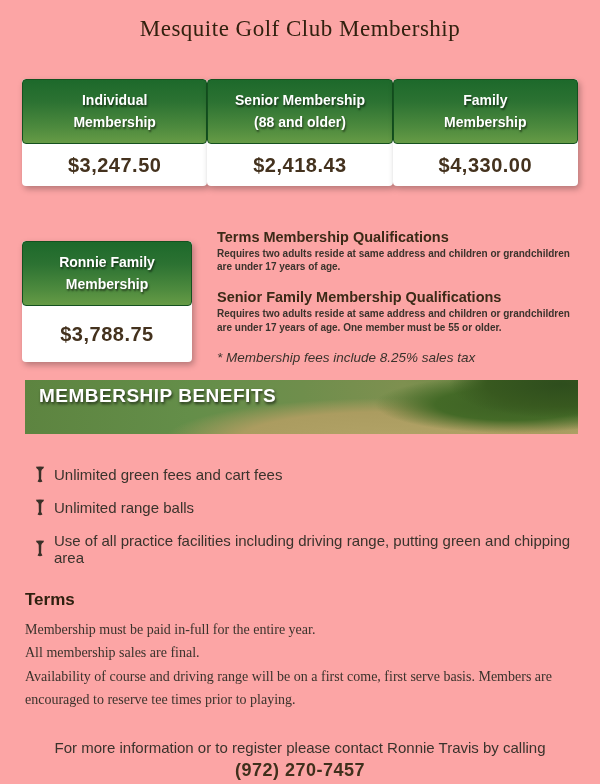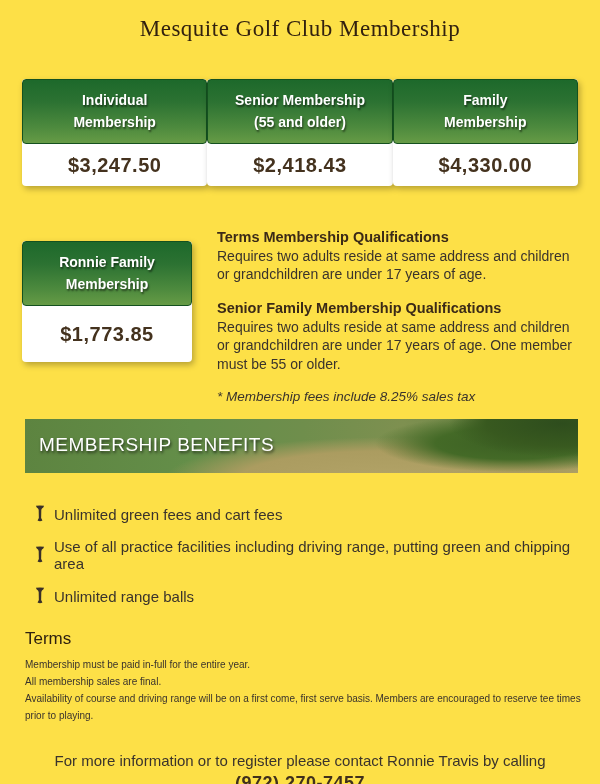--- a/index.html
+++ b/index.html
@@ -1,18 +1,18 @@
 <!DOCTYPE html>
 <html><head>
 <meta charset="utf-8">
 <style>
   * { margin:0; padding:0; box-sizing:border-box; }
   html,body { background:#ffffff; }
   body { width:600px; font-family:"Liberation Sans", sans-serif; color:#3a332c; }
-  .page { position:relative; width:600px; height:784px; background:#fde047; overflow:hidden; }
+  .page { position:relative; width:600px; height:784px; background:#fca5a5; overflow:hidden; }
 
   .title {
     margin-top:16px;
     text-align:center;
     font-family:"Liberation Serif", serif;
     font-weight:normal;
     font-size:23px;
     color:#32210f;
     letter-spacing:0.5px;
   }
@@ -64,24 +64,25 @@
   .row2 .card { width:170px; flex:0 0 170px; margin-top:12px; }
   .row2 .card .card-price { height:56px; }
   .quals { margin-left:25px; width:370px; }
   .qual-heading {
     font-size:14.5px;
     font-weight:bold;
     color:#3b2a17;
     margin-bottom:2px;
   }
   .qual-body {
-    font-size:14px;
+    font-size:10px;
     line-height:1.32;
     color:#3a332c;
     margin-bottom:16px;
+    font-weight:bold;
   }
   .tax-note {
     font-style:italic;
     font-size:13.5px;
     color:#3a332c;
     margin-top:0;
   }
 
   .banner {
     position:relative;
@@ -91,23 +92,23 @@
     background:
       radial-gradient(ellipse 150px 45px at 97% 8%, #2e4d1d 0%, #38591f 50%, rgba(56,89,31,0) 75%),
       radial-gradient(ellipse 190px 40px at 88% 45%, #3c6023 0%, #446a27 40%, rgba(68,106,39,0) 72%),
       radial-gradient(ellipse 300px 55px at 66% 110%, #b2a367 0%, #ab9c60 50%, rgba(171,156,96,0) 75%),
       radial-gradient(ellipse 170px 40px at 100% 100%, #b2a468 0%, rgba(178,164,104,0) 70%),
       linear-gradient(94deg, #5d8440 0%, #648e49 30%, #6f8e4c 50%, #7e9050 68%, #597a3a 100%);
   }
   .banner-label {
     position:absolute;
     left:14px;
-    top:15px;
+    top:5px;
     color:#ffffff;
-    font-weight:normal;
+    font-weight:bold;
     font-size:19px;
     letter-spacing:0.5px;
     text-shadow:1px 2px 3px rgba(0,0,0,0.65);
   }
 
   .benefits {
     list-style:none;
     margin:32px 22px 0 35px;
   }
   .benefits li {
@@ -115,28 +116,29 @@
     align-items:center;
     font-size:15px;
     color:#3a332c;
     margin-bottom:15px;
   }
   .tee-icon { width:10px; height:18px; margin-right:9px; flex:0 0 10px; }
 
   .terms { margin:24px 25px 0 25px; width:558px; }
   .terms-heading {
     font-size:17px;
-    font-weight:normal;
+    font-weight:bold;
     color:#2f2110;
     margin-bottom:8px;
   }
   .terms p {
-    font-size:10px;
+    font-size:14px;
     line-height:1.68;
     color:#3a332c;
+    font-family:Liberation Serif, serif;
   }
 
   .footer { margin-top:27px; text-align:center; color:#3b2f1e; }
   .footer-line { font-size:15px; color:#3a332c; }
   .footer-phone { font-size:18px; font-weight:bold; color:#40301c; margin-top:4px; letter-spacing:0.5px; }
 </style>
 </head>
 <body>
 
 <div class="page">
@@ -147,40 +149,40 @@
     <div class="card">
       <div class="card-header">
         <span>Individual</span>
         <span>Membership</span>
       </div>
       <div class="card-price">$3,247.50</div>
     </div>
     <div class="card">
       <div class="card-header">
         <span>Senior Membership</span>
-        <span>(55 and older)</span>
+        <span>(88 and older)</span>
       </div>
       <div class="card-price">$2,418.43</div>
     </div>
     <div class="card">
       <div class="card-header">
         <span>Family</span>
         <span>Membership</span>
       </div>
       <div class="card-price">$4,330.00</div>
     </div>
   </div>
 
   <div class="row2">
     <div class="card">
       <div class="card-header">
         <span>Ronnie Family</span>
         <span>Membership</span>
       </div>
-      <div class="card-price">$1,773.85</div>
+      <div class="card-price">$3,788.75</div>
     </div>
 
     <div class="quals">
       <div class="qual-heading">Terms Membership Qualifications</div>
       <div class="qual-body">Requires two adults reside at same address and children or grandchildren are under 17 years of age.</div>
       <div class="qual-heading">Senior Family Membership Qualifications</div>
       <div class="qual-body">Requires two adults reside at same address and children or grandchildren are under 17 years of age. One member must be 55 or older.</div>
       <div class="tax-note">* Membership fees include 8.25% sales tax</div>
     </div>
   </div>
@@ -193,27 +195,27 @@
     <li>
       <svg class="tee-icon" viewBox="0 0 12 22" xmlns="http://www.w3.org/2000/svg">
         <path d="M1 1 Q6 0 11 1 L10 3 Q8 4 7.6 6 L7.4 16 L9 19 Q6 20.5 3 19 L4.6 16 L4.4 6 Q4 4 2 3 Z" fill="#3a3028"></path>
       </svg>
       <span>Unlimited green fees and cart fees</span>
     </li>
     <li>
       <svg class="tee-icon" viewBox="0 0 12 22" xmlns="http://www.w3.org/2000/svg">
         <path d="M1 1 Q6 0 11 1 L10 3 Q8 4 7.6 6 L7.4 16 L9 19 Q6 20.5 3 19 L4.6 16 L4.4 6 Q4 4 2 3 Z" fill="#3a3028"></path>
       </svg>
-      <span>Use of all practice facilities including driving range, putting green and chipping area</span>
+      <span>Unlimited range balls</span>
     </li>
     <li>
       <svg class="tee-icon" viewBox="0 0 12 22" xmlns="http://www.w3.org/2000/svg">
         <path d="M1 1 Q6 0 11 1 L10 3 Q8 4 7.6 6 L7.4 16 L9 19 Q6 20.5 3 19 L4.6 16 L4.4 6 Q4 4 2 3 Z" fill="#3a3028"></path>
       </svg>
-      <span>Unlimited range balls</span>
+      <span>Use of all practice facilities including driving range, putting green and chipping area</span>
     </li>
   </ul>
 
   <div class="terms">
     <div class="terms-heading">Terms</div>
     <p>Membership must be paid in-full for the entire year.</p>
     <p>All membership sales are final.</p>
     <p>Availability of course and driving range will be on a first come, first serve basis. Members are encouraged to reserve tee times prior to playing.</p>
   </div>
 

